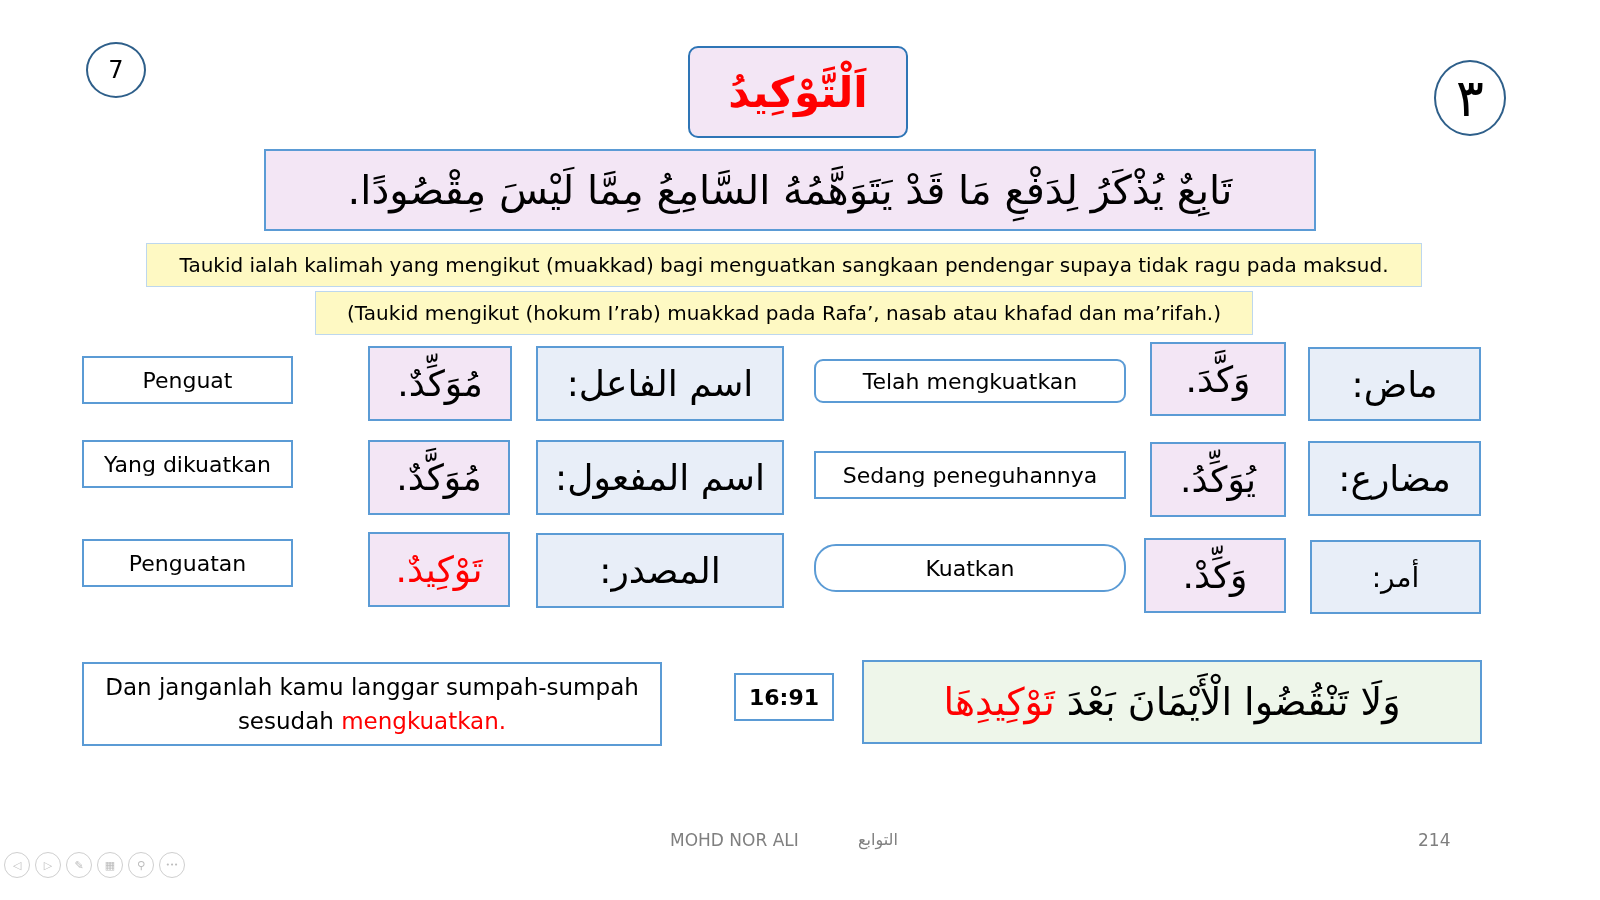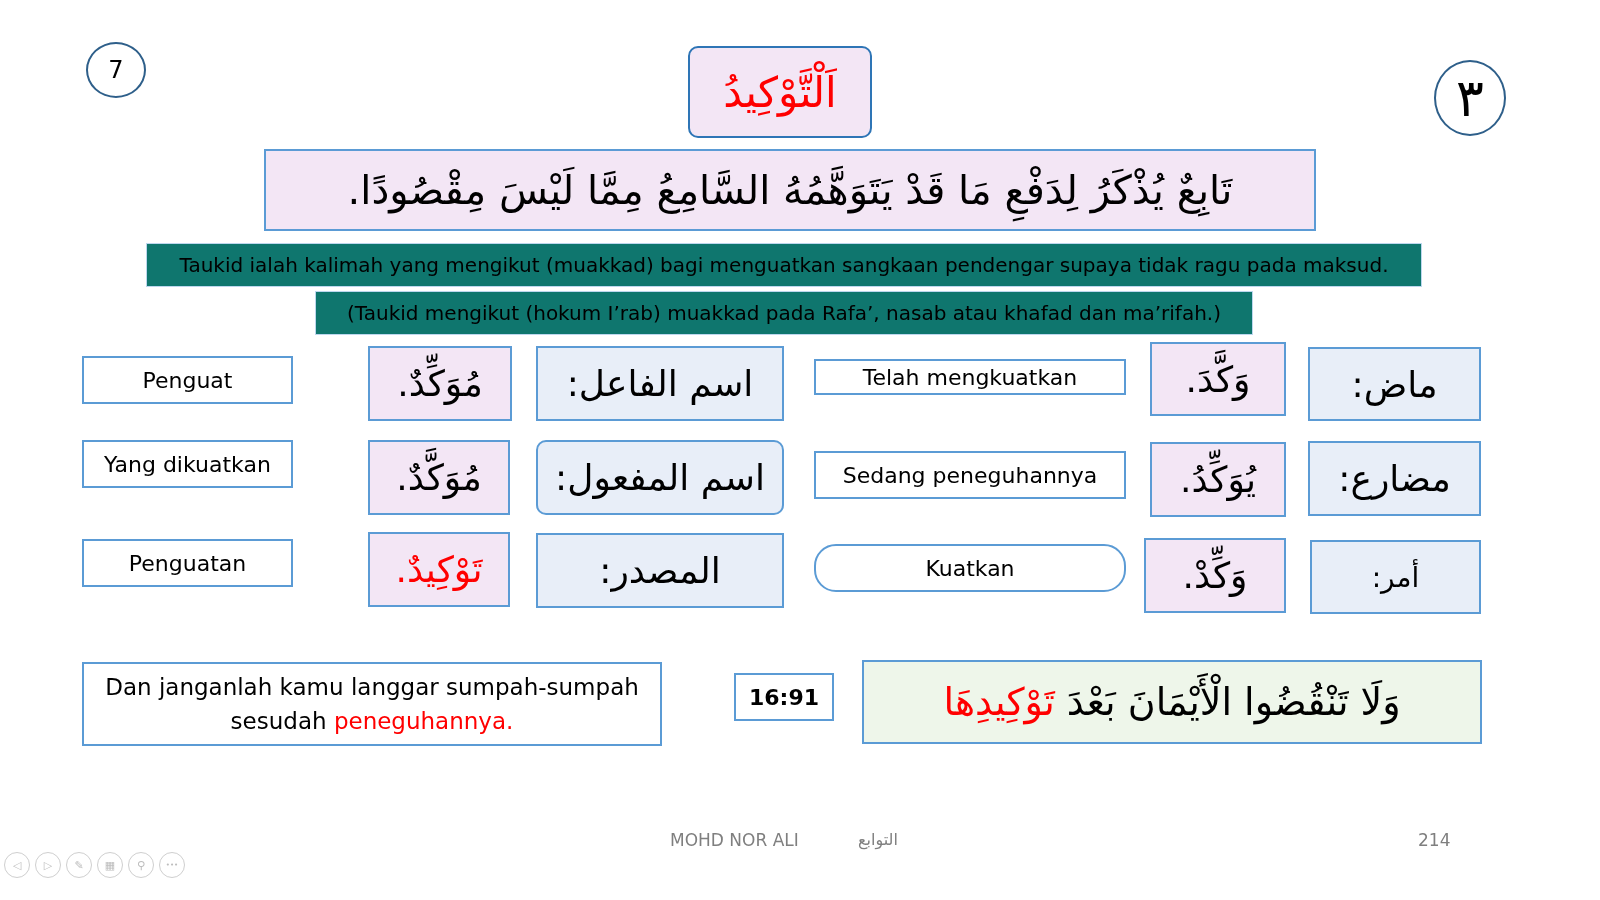--- a/index.html
+++ b/index.html
@@ -8,37 +8,37 @@
   .abs { position:absolute; box-sizing:border-box; }
   .box { border:2px solid #5b9bd5; display:flex; align-items:center; justify-content:center; }
   .lat { font-family:"DejaVu Sans", sans-serif; }
   .ar  { font-family:"DejaVu Sans", sans-serif; direction:rtl; unicode-bidi:embed; }
   .red { color:#ff0000; }
   .pink { background:#f3e6f5; }
   .blue { background:#e8eef8; }
   .green { background:#eef6ea; }
   .white { background:#ffffff; }
   .circle { border:2px solid #2e5f8a; border-radius:50%; display:flex; align-items:center; justify-content:center; }
-  .def-box { border:1.5px solid #bdd7ee; background:#0f766e; display:flex; align-items:center; justify-content:center; }
+  .def-box { border:1.5px solid #bdd7ee; background:#fef9c3; display:flex; align-items:center; justify-content:center; }
   .nav-btn { position:absolute; top:852px; width:26px; height:26px; border:1.5px solid #cfcfcf; border-radius:50%;
              box-sizing:border-box; display:flex; align-items:center; justify-content:center; color:#bdbdbd; font-size:11px; }
   .footer { position:absolute; top:830px; font-size:17px; color:#7f7f7f; }
 </style>
 </head>
 <body>
 
 <div class="abs circle" style="left:86px;top:42px;width:60px;height:56px;font-size:24px;">
   <span>7</span>
 </div>
 
 <div class="abs circle ar" style="left:1434px;top:60px;width:72px;height:76px;font-size:52px;">
   <span>٣</span>
 </div>
 
-<div class="abs box pink ar red" style="left:688px;top:46px;width:184px;height:92px;border-radius:10px;border-color:#2e75b6;font-size:42px;font-weight:normal;">
+<div class="abs box pink ar red" style="left:688px;top:46px;width:220px;height:92px;border-radius:10px;border-color:#2e75b6;font-size:42px;font-weight:bold;">
   <span>اَلْتَّوْكِيدُ</span>
 </div>
 
 <div class="abs box pink ar" style="left:264px;top:149px;width:1052px;height:82px;font-size:40px;">
   <span>تَابِعٌ يُذْكَرُ لِدَفْعِ مَا قَدْ يَتَوَهَّمُهُ السَّامِعُ مِمَّا لَيْسَ مِقْصُودًا.</span>
 </div>
 
 <div class="abs def-box lat" style="left:146px;top:243px;width:1276px;height:44px;font-size:20px;">
   <span>Taukid ialah kalimah yang mengikut (muakkad) bagi menguatkan sangkaan pendengar supaya tidak ragu pada maksud.</span>
 </div>
@@ -56,35 +56,35 @@
 <div class="abs box blue ar" style="left:536px;top:346px;width:248px;height:75px;font-size:36px;">
   <span>اسم الفاعل:</span>
 </div>
 
 <div class="abs box white lat" style="left:82px;top:440px;width:211px;height:48px;font-size:22px;">
   <span>Yang dikuatkan</span>
 </div>
 <div class="abs box pink ar" style="left:368px;top:440px;width:142px;height:75px;font-size:36px;">
   <span>مُوَكَّدٌ.</span>
 </div>
-<div class="abs box blue ar" style="left:536px;top:440px;width:248px;height:75px;font-size:36px;border-radius:10px;">
+<div class="abs box blue ar" style="left:536px;top:440px;width:248px;height:75px;font-size:36px;">
   <span>اسم المفعول:</span>
 </div>
 
 <div class="abs box white lat" style="left:82px;top:539px;width:211px;height:48px;font-size:22px;">
   <span>Penguatan</span>
 </div>
 <div class="abs box pink ar red" style="left:368px;top:532px;width:142px;height:75px;font-size:36px;">
   <span>تَوْكِيدٌ.</span>
 </div>
 <div class="abs box blue ar" style="left:536px;top:533px;width:248px;height:75px;font-size:36px;">
   <span>المصدر:</span>
 </div>
 
-<div class="abs box white lat" style="left:814px;top:359px;width:312px;height:36px;font-size:22px;">
+<div class="abs box white lat" style="left:814px;top:359px;width:312px;height:44px;font-size:22px;border-radius:9px;">
   <span>Telah mengkuatkan</span>
 </div>
 <div class="abs box pink ar" style="left:1150px;top:342px;width:136px;height:74px;font-size:36px;">
   <span>وَكَّدَ.</span>
 </div>
 <div class="abs box blue ar" style="left:1308px;top:347px;width:173px;height:74px;font-size:36px;">
   <span>ماض:</span>
 </div>
 
 <div class="abs box white lat" style="left:814px;top:451px;width:312px;height:48px;font-size:22px;">
@@ -102,21 +102,21 @@
 </div>
 <div class="abs box pink ar" style="left:1144px;top:538px;width:142px;height:75px;font-size:36px;">
   <span>وَكِّدْ.</span>
 </div>
 <div class="abs box blue ar" style="left:1310px;top:540px;width:171px;height:74px;font-size:28px;">
   <span>أمر:</span>
 </div>
 
 <div class="abs box white lat" style="left:82px;top:662px;width:580px;height:84px;font-size:23px;text-align:center;line-height:34px;padding:0 10px;">
   <div>
-    <span>Dan janganlah kamu langgar sumpah-sumpah sesudah </span><span class="red">peneguhannya.</span>
+    <span>Dan janganlah kamu langgar sumpah-sumpah sesudah </span><span class="red">mengkuatkan.</span>
   </div>
 </div>
 
 <div class="abs box white lat" style="left:734px;top:673px;width:100px;height:48px;font-size:22px;font-weight:bold;">
   <span>16:91</span>
 </div>
 
 <div class="abs box green ar" style="left:862px;top:660px;width:620px;height:84px;font-size:38px;">
   <div>
     <span>وَلَا تَنْقُضُوا الْأَيْمَانَ بَعْدَ </span><span class="red">تَوْكِيدِهَا</span>

